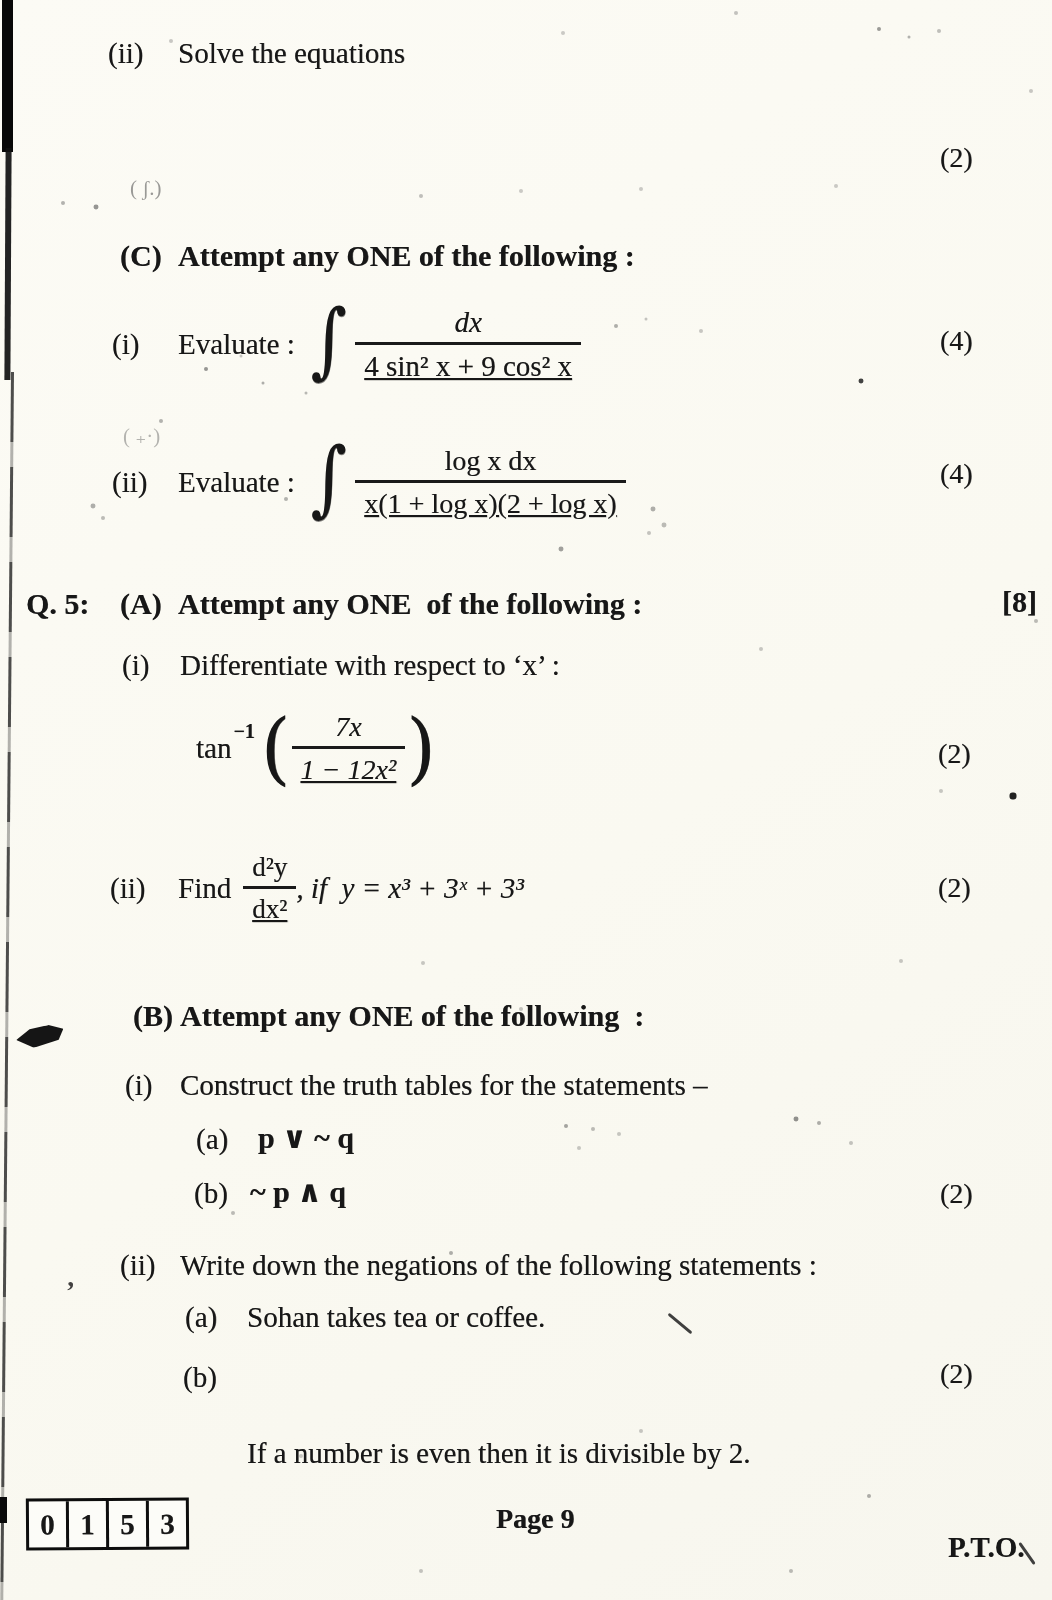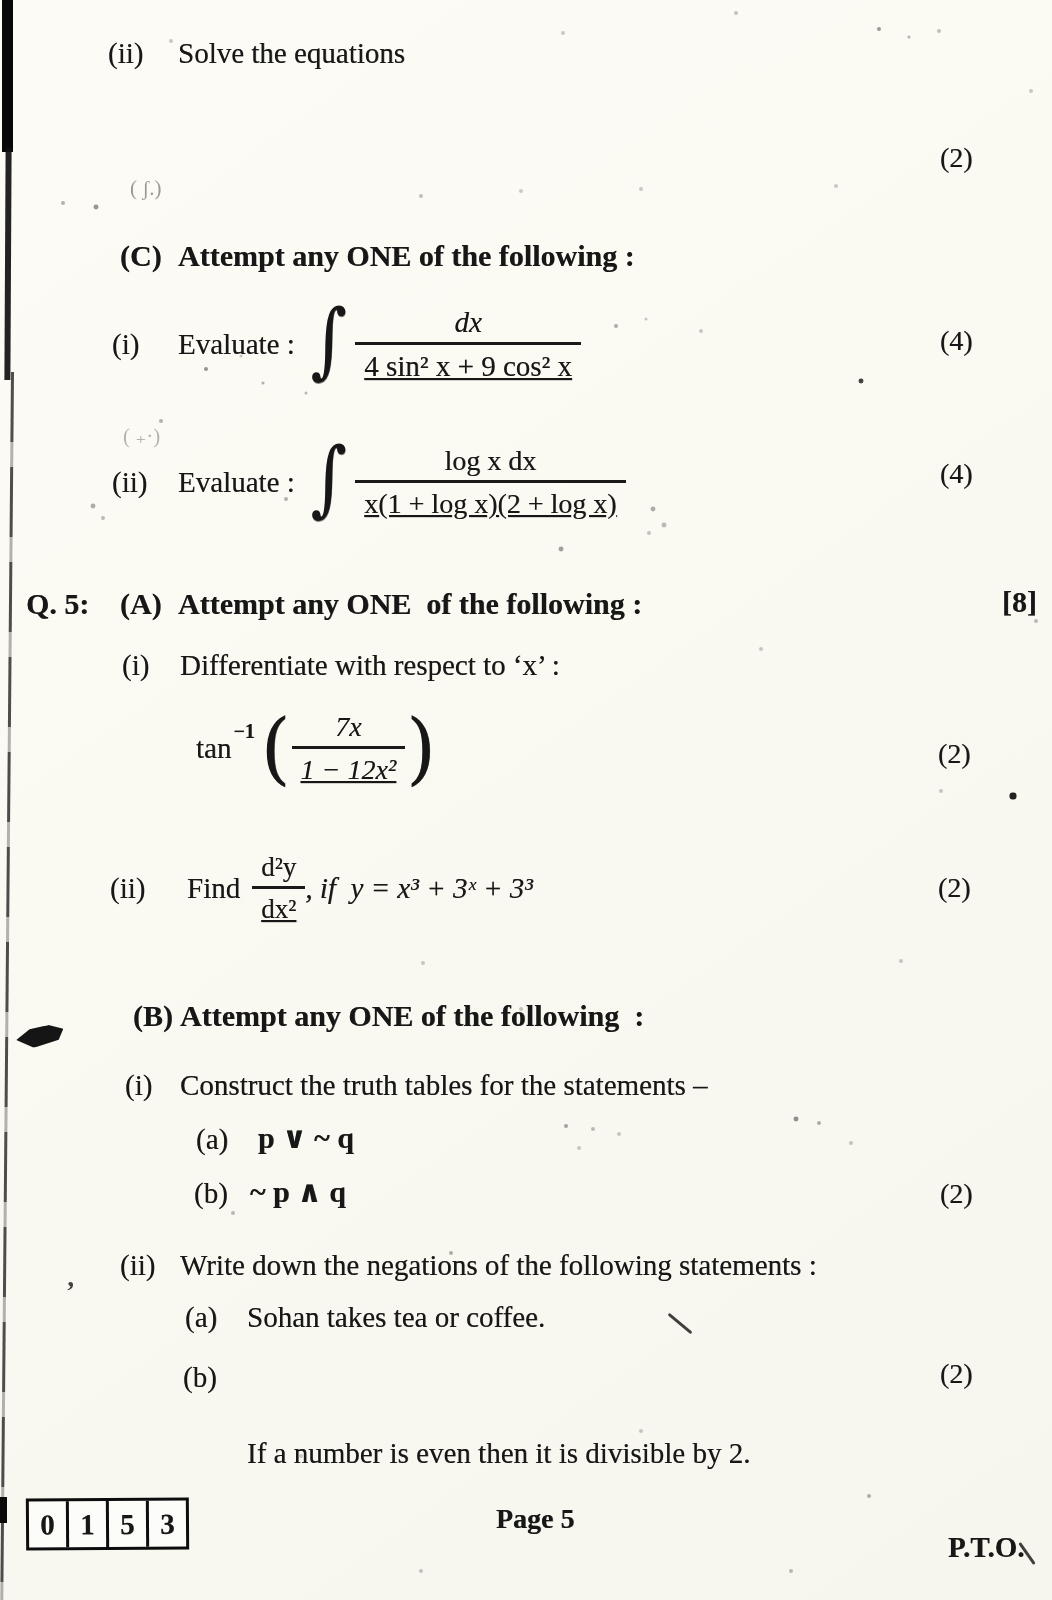--- a/index.html
+++ b/index.html
@@ -140,21 +140,21 @@
     <span class="frac f28 it">
       <span class="fnum">7x</span>
       <span class="fden">1 − 12x²</span>
     </span>
     <span class="bigp">)</span>
   </div>
   <span class="marks" style="top:738px;left:938px;">(2)</span>
 
   <div class="mathrow" style="left:110px;top:842px;height:92px;">
     <span class="numcol" style="width:68px;">(ii)</span>
-    <span class="f29" style="margin-right:12px;margin-left:9px;">Find</span>
+    <span class="f29" style="margin-right:12px;">Find</span>
     <span class="frac f27">
       <span class="fnum">d²y</span>
       <span class="fden">dx²</span>
     </span>
     <span class="f29 it" style="white-space:pre;">, if  y = x³ + 3ˣ + 3³</span>
   </div>
   <span class="marks" style="top:872px;left:938px;">(2)</span>
 
   <span class="t b" style="left:133px;top:998px;">(B)</span>
   <span class="t b" style="left:180px;top:998px;">Attempt any ONE of the following  :</span>
@@ -174,16 +174,16 @@
   <span class="t" style="left:183px;top:1360px;">(b)</span>
   <span class="t" style="left:247px;top:1436px;">If a number is even then it is divisible by 2.</span>
   <span class="marks" style="top:1358px;">(2)</span>
 
   <div class="codebox">
     <span class="cell">0</span>
     <span class="cell">1</span>
     <span class="cell">5</span>
     <span class="cell">3</span>
   </div>
-  <span class="t b" style="left:496px;top:1502px;font-size:28px;">Page 5</span>
+  <span class="t b" style="left:496px;top:1502px;font-size:28px;">Page 9</span>
   <span class="t b" style="left:948px;top:1530px;font-size:29px;">P.T.O.</span>
 
 </div>
 
 </body></html>

